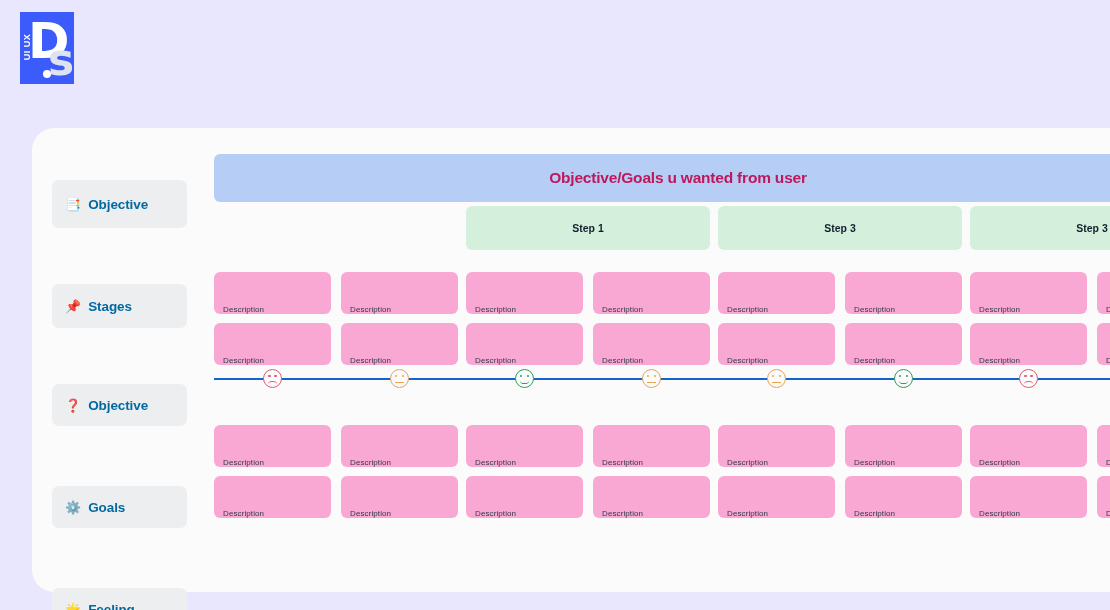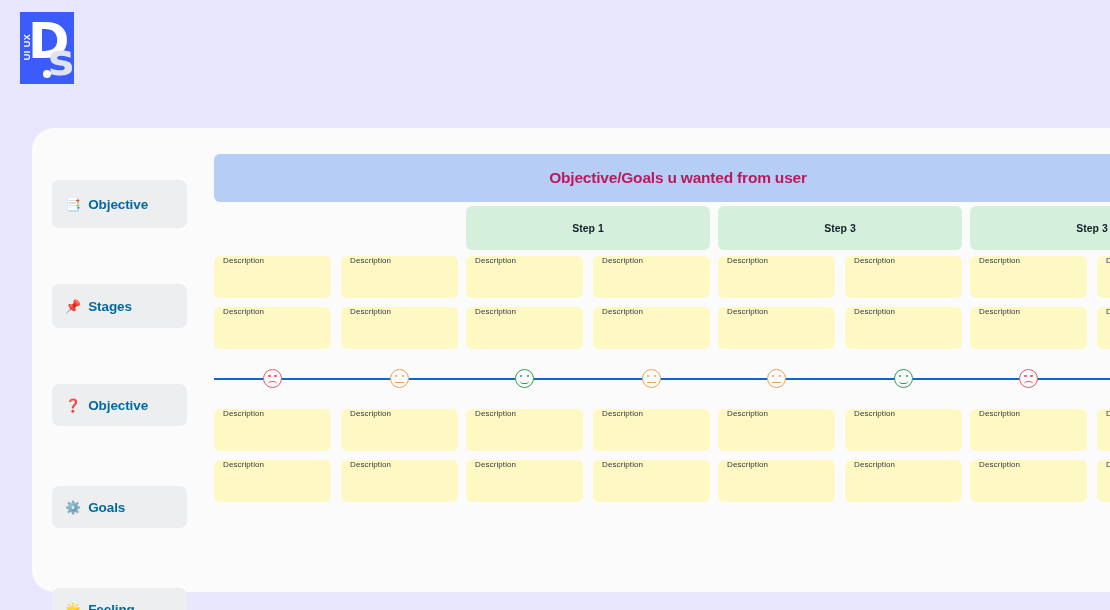--- a/index.html
+++ b/index.html
@@ -118,25 +118,25 @@
     border-radius: 6px;
     display: flex; align-items: center; justify-content: center;
   }
   .stage-box span {
     font-size: 10.5px; font-weight: 700;
     color: #13202b;
   }
 
   
   .desc-cell {
-    position: absolute; top: 0;
+    position: absolute; top: 16px;
     height: 42px;
-    background: #fef9c3;
+    background: #f9a8d4;
     border-radius: 6px;
-    display: flex; align-items: flex-start;
+    display: flex; align-items: flex-end;
     padding-left: 9px;
   }
   .desc-cell span {
     font-size: 8px;
     color: #323a46;
     letter-spacing: 0.1px;
   }
 
   
   .feel-line {

